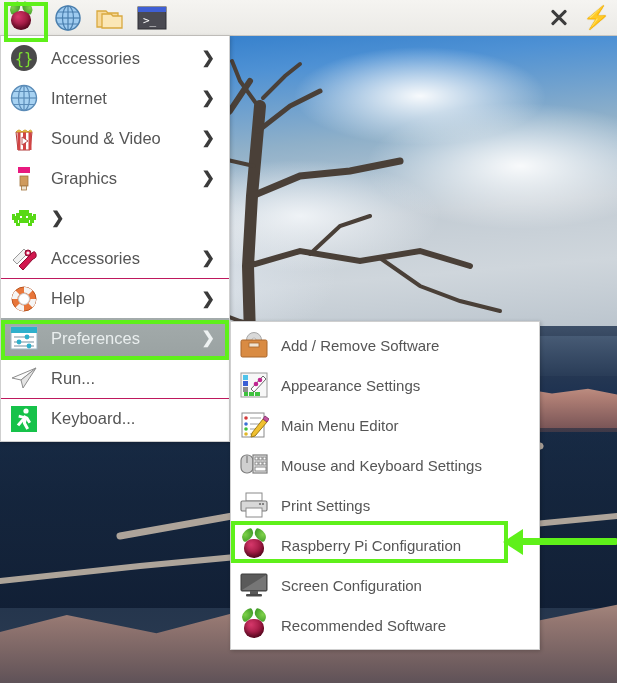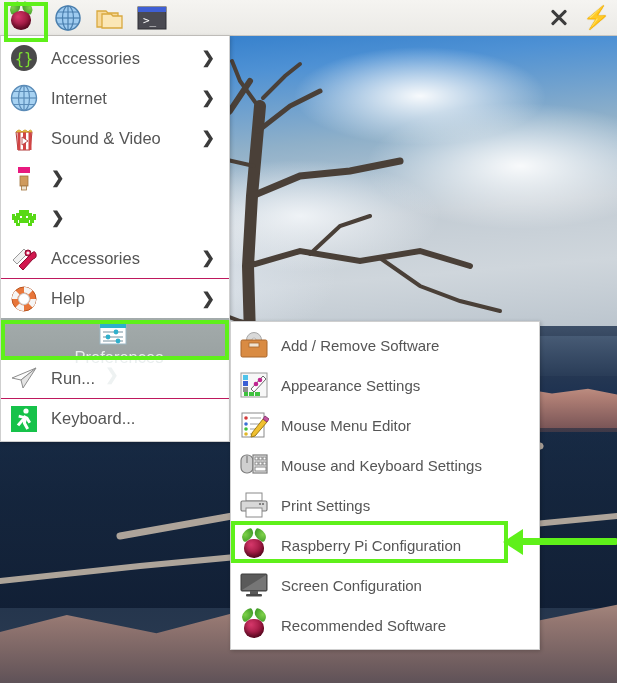--- a/index.html
+++ b/index.html
@@ -138,21 +138,20 @@
   }
   .mi .lbl { flex:1; white-space:nowrap; }
   .mi .arrow {
     margin-right:14px; font-size:16px; color:#3b3b3b; font-weight:bold;
     line-height:1;
   }
   .mi.sep-top { border-top:1px solid #be185d; }
   .mi.highlight {
     background: linear-gradient(180deg,#a3abab,#9aa2a2);
     color:#e9eeee;
-    flex-direction:column;
   }
   .mi.highlight .arrow { color:#eef2f2; }
   .hl-box {
     position:absolute;
     border:4px solid #5ff01a;
     pointer-events:none;
     box-sizing:border-box;
   }
 
   
@@ -335,20 +334,21 @@
 
     <div class="mi">
       <span class="ico">
         <svg width="28" height="28" viewBox="0 0 28 28">
           <rect x="8" y="3" width="12" height="6" fill="#e8197f"></rect>
           <path d="M8 9 q3 3 6 0 q3 3 6 0 v3 h-12 z" fill="#ffffff"></path>
           <rect x="10" y="12" width="8" height="10" fill="#cf9a5c" stroke="#a2753f" stroke-width=".8"></rect>
           <rect x="11.5" y="22" width="5" height="4" fill="#efe4d2" stroke="#a2753f" stroke-width=".8"></rect>
         </svg>
       </span>
+      <span class="lbl">Graphics</span>
       <span class="arrow">❯</span>
     </div>
 
     <div class="mi">
       <span class="ico">
         <svg width="28" height="28" viewBox="0 0 28 28" fill="#57d915">
           <rect x="9" y="6" width="10" height="3"></rect>
           <rect x="6" y="9" width="16" height="3"></rect>
           <rect x="4" y="12" width="20" height="4"></rect>
           <rect x="4" y="16" width="4" height="3"></rect>
@@ -480,21 +480,21 @@
           <circle cx="7" cy="18" r="1.8" fill="#3ec23e"></circle>
           <circle cx="7" cy="23" r="1.8" fill="#e2b728"></circle>
           <line x1="11" y1="7" x2="22" y2="7" stroke="#c4c4c4" stroke-width="1.6"></line>
           <line x1="11" y1="13" x2="22" y2="13" stroke="#c4c4c4" stroke-width="1.6"></line>
           <line x1="11" y1="18" x2="22" y2="18" stroke="#c4c4c4" stroke-width="1.6"></line>
           <line x1="11" y1="23" x2="18" y2="23" stroke="#c4c4c4" stroke-width="1.6"></line>
           <path d="M13 22 L24 8 l4 3 L16 25 l-4 1 z" fill="#f0c030" stroke="#a07c14" stroke-width="1"></path>
           <path d="M24 8 l4 3 l2 -3 l-4 -3 z" fill="#c4539f" stroke="#8c3a73" stroke-width="1"></path>
         </svg>
       </span>
-      <span>Mouse Menu Editor</span>
+      <span>Main Menu Editor</span>
     </div>
 
     <div class="si">
       <span class="ico">
         <svg width="30" height="28" viewBox="0 0 30 28">
           <rect x="2" y="4" width="12" height="18" rx="5.5" fill="#cfcfcf" stroke="#7d7d7d" stroke-width="1.2"></rect>
           <line x1="8" y1="5" x2="8" y2="12" stroke="#7d7d7d" stroke-width="1.2"></line>
           <rect x="14" y="4" width="14" height="18" fill="#efefef" stroke="#7d7d7d" stroke-width="1.2"></rect>
           <g fill="#ffffff" stroke="#7d7d7d" stroke-width=".9">
             <rect x="16" y="6" width="3" height="3"></rect>

